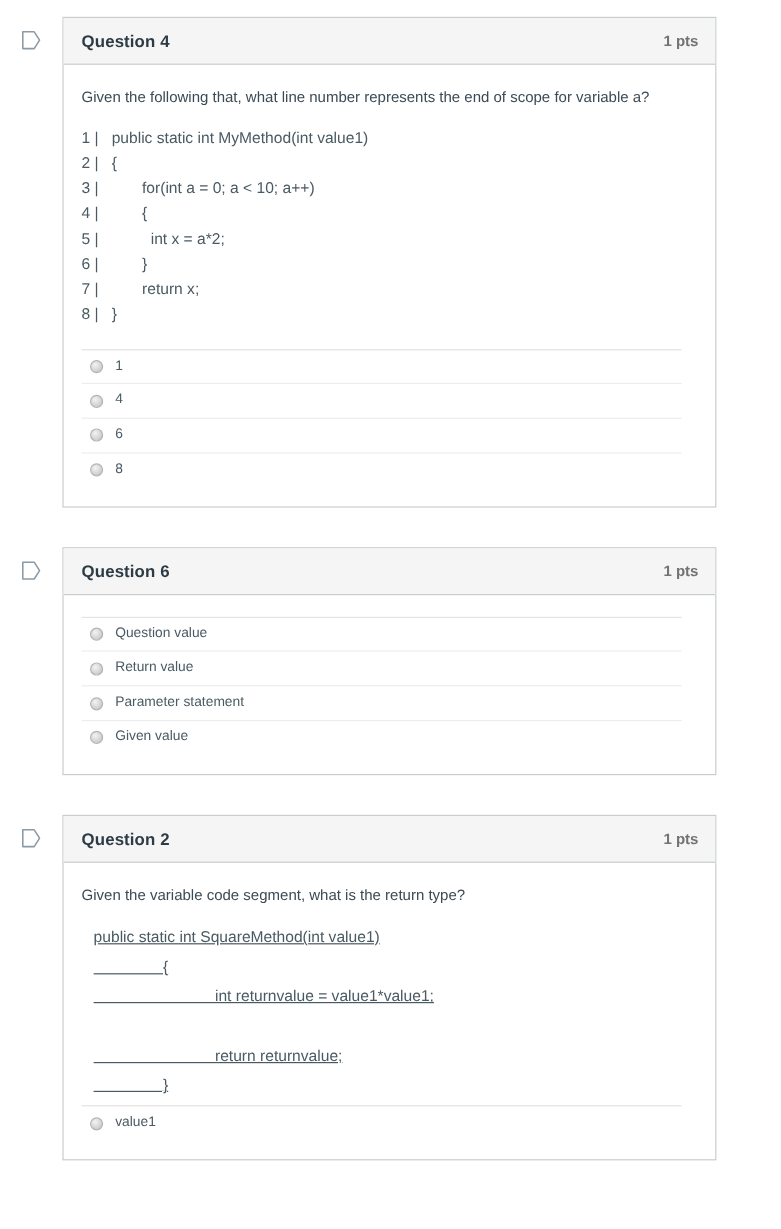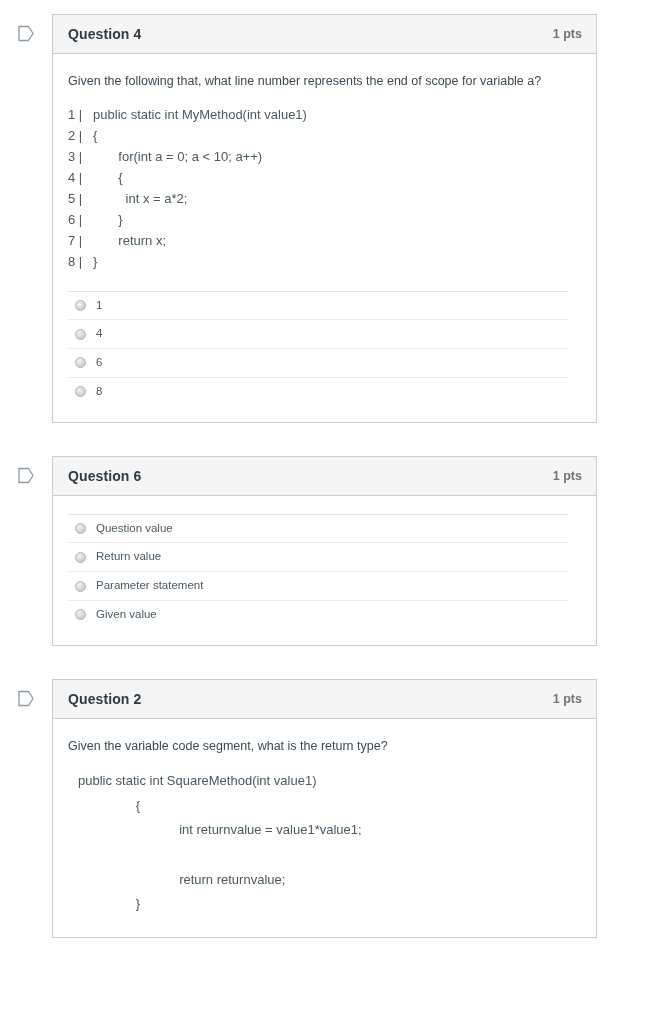--- a/index.html
+++ b/index.html
@@ -75,20 +75,21 @@
     line-height: 1.62;
     color: #4a5a63;
     margin: 0 0 18px 0;
     white-space: pre;
   }
   .code-block.plain {
     margin-top: 4px;
     margin-bottom: 4px;
     padding-left: 10px;
     line-height: 1.9;
+    text-decoration: underline;
   }
   .answers {
     margin: 0;
     padding: 0;
     list-style: none;
   }
   .answer-row {
     display: flex;
     align-items: center;
     border-top: 1px solid #ededed;
@@ -206,18 +207,22 @@
           </div>
           <div class="q-body">
             <p class="q-text">Given the variable code segment, what is the return type?</p>
             <div class="code-block plain">public static int SquareMethod(int value1)
                 {
                             int returnvalue = value1*value1;
 
                             return returnvalue;
                 }</div>
             <ul class="answers">
+              <li class="answer-row">
+                <span class="radio"></span>
+                <span class="answer-label">value1</span>
+              </li>
             </ul>
           </div>
         </div>
       </div>
     </div>
 </div>
 
 </body></html>

